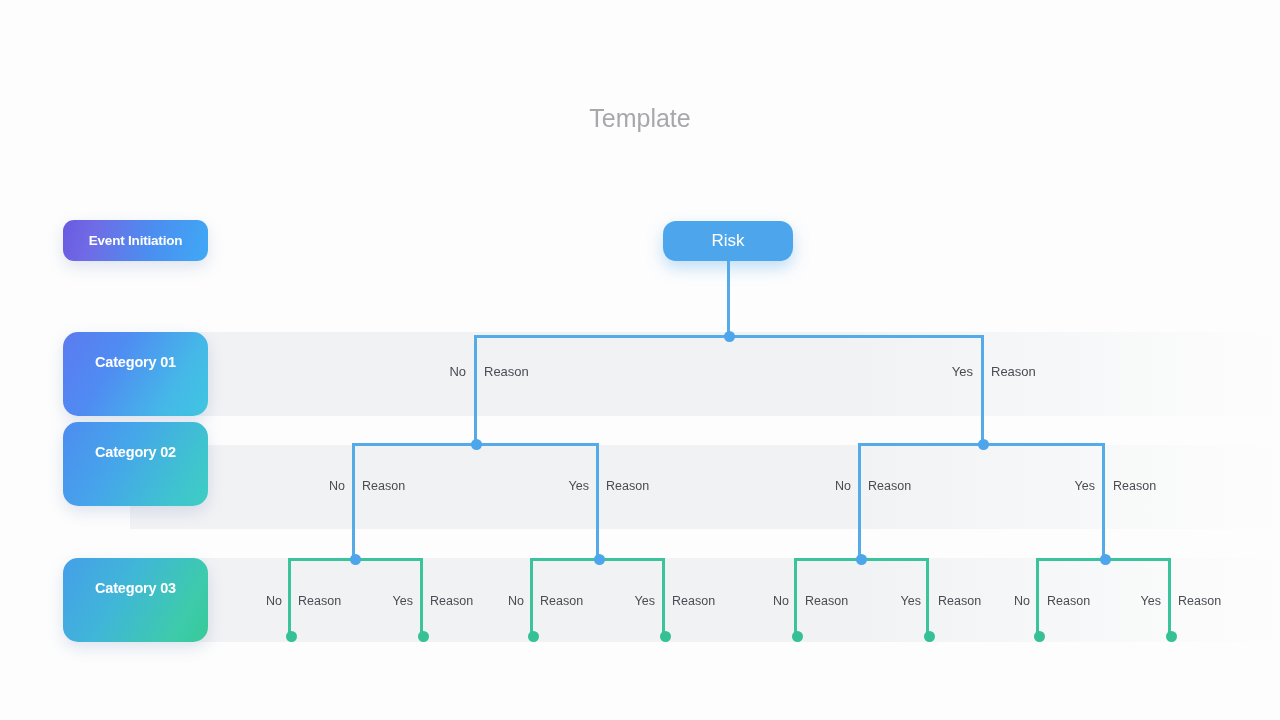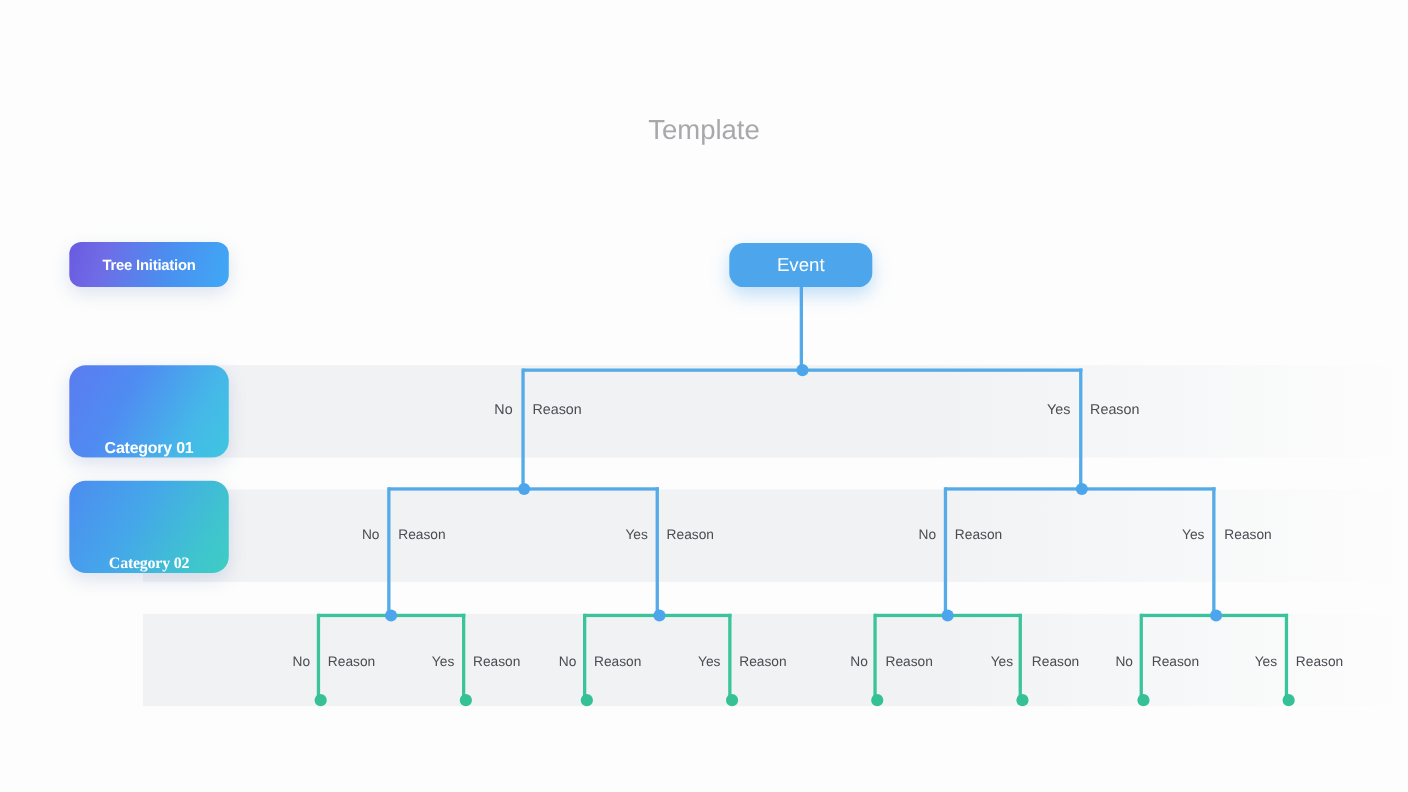--- a/index.html
+++ b/index.html
@@ -49,26 +49,26 @@
   .chip-init{
     left:63px;top:220px;width:145px;height:41px;
     border-radius:11px;
     align-items:center;justify-content:center;
     font-size:13.5px;letter-spacing:-0.2px;
     background:linear-gradient(105deg,#6a5ae0 0%,#6f6ce6 22%,#4b8ef0 60%,#3fa9f5 100%);
   }
   .chip-cat{
     left:63px;width:145px;height:84px;
     border-radius:15px;
-    align-items:flex-end;justify-content:center;
+    align-items:flex-start;justify-content:center;
     font-size:14.5px;letter-spacing:-0.2px;
     padding-top:22px;box-sizing:border-box;
   }
   .chip-cat.c1{top:332px;background:linear-gradient(120deg,#5c7bf0 0%,#4f8cf2 35%,#45b8e8 75%,#3fc6e0 100%);}
-  .chip-cat.c2{top:437px;background:linear-gradient(120deg,#4d8cf0 0%,#45a6ea 40%,#3fc4cf 80%,#3ecdc2 100%);font-family:Liberation Serif, serif;}
+  .chip-cat.c2{top:422px;background:linear-gradient(120deg,#4d8cf0 0%,#45a6ea 40%,#3fc4cf 80%,#3ecdc2 100%);}
   .chip-cat.c3{top:558px;background:linear-gradient(120deg,#459fe8 0%,#40b6d8 40%,#3dcbab 80%,#37c998 100%);}
 
   
   .event-node{
     position:absolute;left:663px;top:221px;width:130px;height:40px;
     background:#4da6ec;border-radius:13px;
     color:#ffffff;font-size:17px;
     display:flex;align-items:center;justify-content:center;
     box-shadow:0 7px 16px rgba(77,166,236,0.35);
     z-index:6;
@@ -100,31 +100,34 @@
 
 <div id="stage">
 
   <div class="subtitle">Template</div>
 
   <div class="band b1"></div>
   <div class="band b2"></div>
   <div class="band b3"></div>
 
   <div class="chip chip-init">
-    <span>Tree Initiation</span>
+    <span>Event Initiation</span>
   </div>
   <div class="chip chip-cat c1">
     <span>Category 01</span>
   </div>
   <div class="chip chip-cat c2">
     <span>Category 02</span>
   </div>
+  <div class="chip chip-cat c3">
+    <span>Category 03</span>
+  </div>
 
   <div class="event-node">
-    <span>Event</span>
+    <span>Risk</span>
   </div>
 
   <div class="vline" style="left:727px;top:259px;height:79px;"></div>
   <div class="dot" style="left:728px;top:336px;"></div>
   <div class="hline" style="left:475px;top:335px;width:509px;"></div>
   <div class="vline" style="left:474px;top:335px;height:110px;"></div>
   <div class="vline" style="left:981px;top:335px;height:110px;"></div>
 
   <div class="lbl r1 right" style="left:466px;top:364px;">No</div>
   <div class="lbl r1" style="left:484px;top:364px;">Reason</div>

